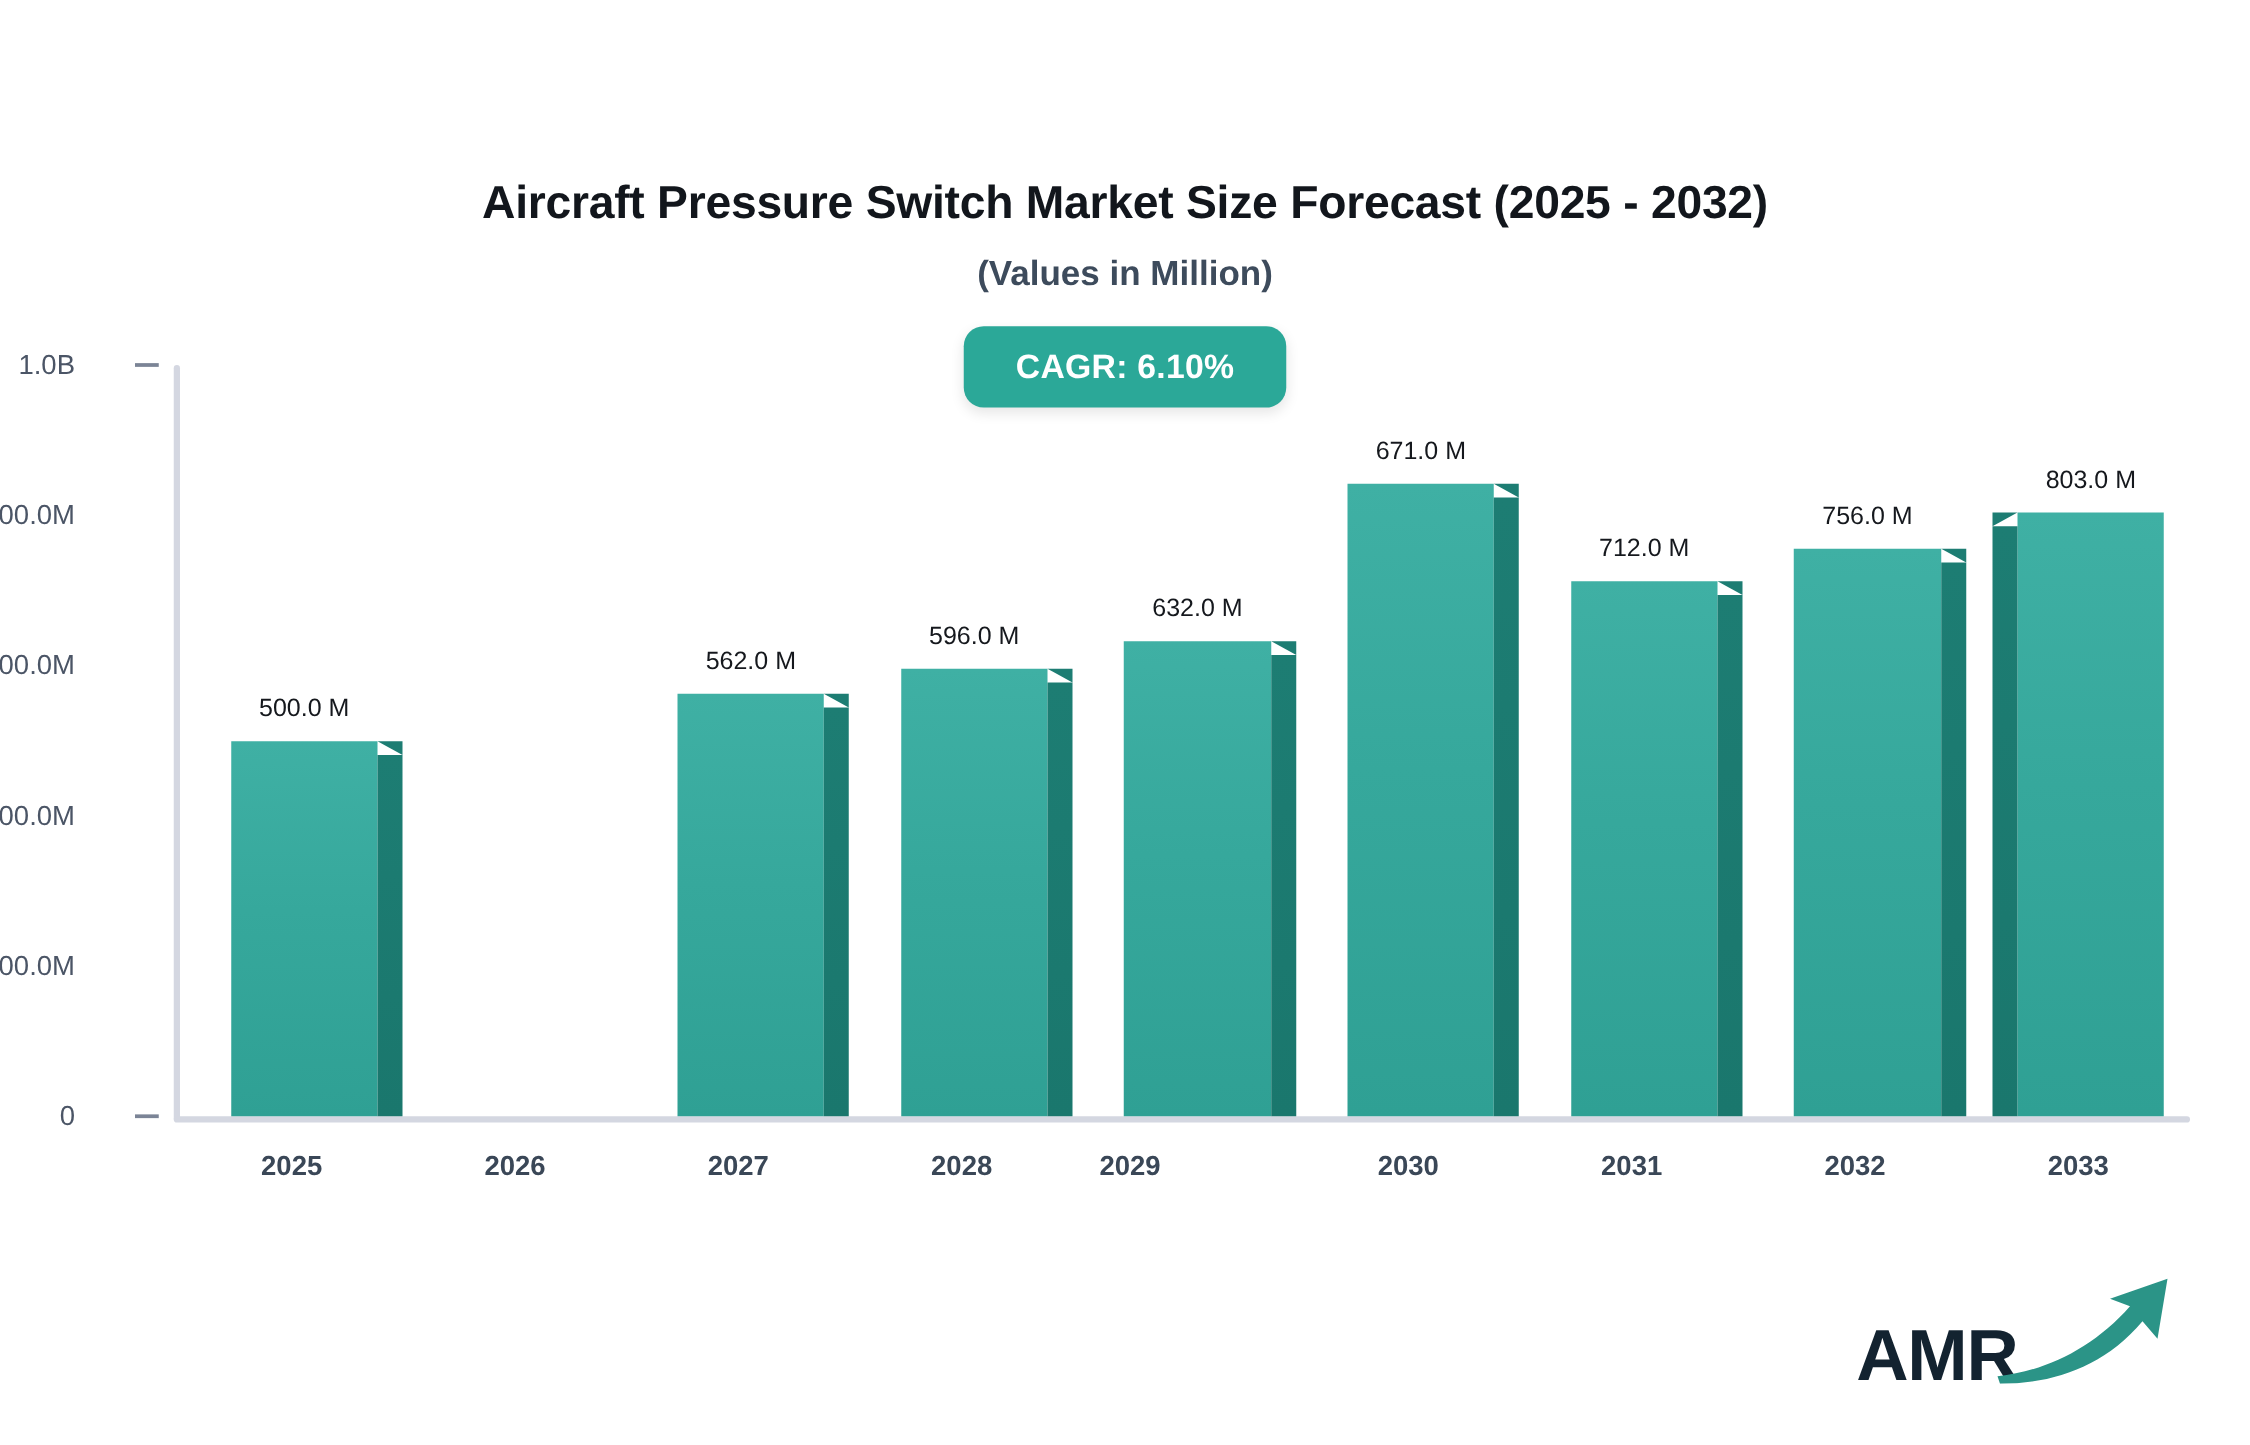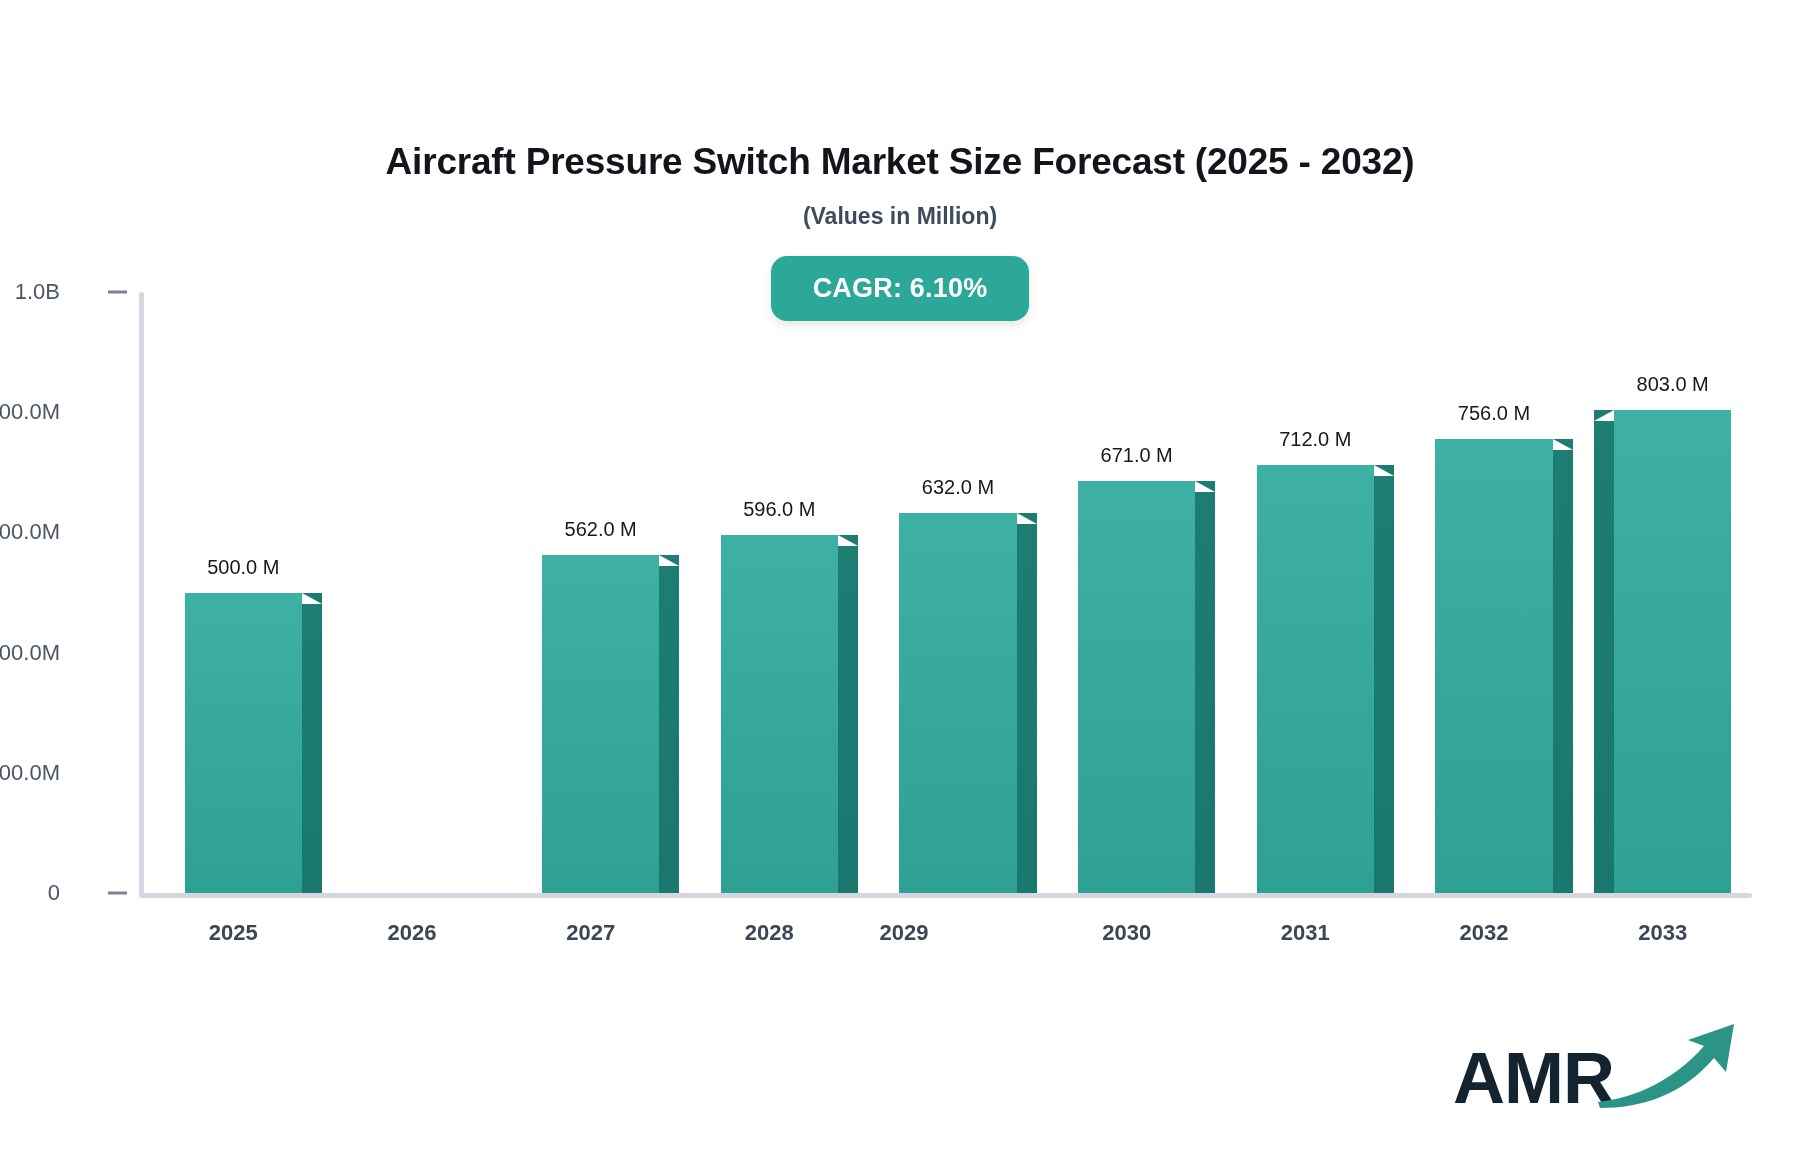--- a/index.html
+++ b/index.html
@@ -24,21 +24,21 @@
   }
   #chart-title {
     font-size: 37px;
     font-weight: bold;
     color: #12161c;
     letter-spacing: -0.2px;
     line-height: 1.1;
     margin-top: 36px;
   }
   #chart-subtitle {
-    font-size: 23px;
+    font-size: 28px;
     font-weight: bold;
     color: #3d4b5c;
     margin-top: 20px;
   }
   #cagr-badge {
     display: inline-block;
     margin-top: 26px;
     background: #2ba898;
     color: #ffffff;
     font-size: 27px;
@@ -153,21 +153,21 @@
 
   
   #amr-logo {
     position: absolute;
     right: 58px;
     bottom: 42px;
     display: flex;
     align-items: flex-end;
   }
   #amr-wordmark {
-    font-size: 72px;
+    font-size: 58px;
     font-weight: bold;
     color: #132330;
     letter-spacing: -1px;
     line-height: 1;
   }
   #amr-arrow {
     margin-left: -22px;
     margin-bottom: 2px;
   }
 </style>
@@ -220,21 +220,21 @@
       </div>
       <div class="bar-slot" style="left: 755.487px; width: 137.027px;">
         <div class="bar-3d" style="height: 379.832px;">
           <div class="bar-face" style="width: 117.027px; left: 0px;"></div>
           <div class="bar-side" style="width: 20px; left: 117.027px; top: 11px;"></div>
           <div class="bar-side-top" style="top: 0px; left: 117.027px; border-width: 0px 20px 11px 0px; border-color: transparent rgb(29, 125, 115) transparent transparent; width: 0px;"></div>
           <div class="bar-label" style="left: 58.5133px;">632.0 M</div>
         </div>
       </div>
       <div class="bar-slot" style="left: 934.153px; width: 137.027px;">
-        <div class="bar-3d" style="height: 412px;">
+        <div class="bar-3d" style="height: 506px;">
           <div class="bar-face" style="width: 117.027px; left: 0px;"></div>
           <div class="bar-side" style="width: 20px; left: 117.027px; top: 11px;"></div>
           <div class="bar-side-top" style="top: 0px; left: 117.027px; border-width: 0px 20px 11px 0px; border-color: transparent rgb(29, 125, 115) transparent transparent; width: 0px;"></div>
           <div class="bar-label" style="left: 58.5133px;">671.0 M</div>
         </div>
       </div>
       <div class="bar-slot" style="left: 1112.82px; width: 137.027px;">
         <div class="bar-3d" style="height: 427.912px;">
           <div class="bar-face" style="width: 117.027px; left: 0px;"></div>
           <div class="bar-side" style="width: 20px; left: 117.027px; top: 11px;"></div>

